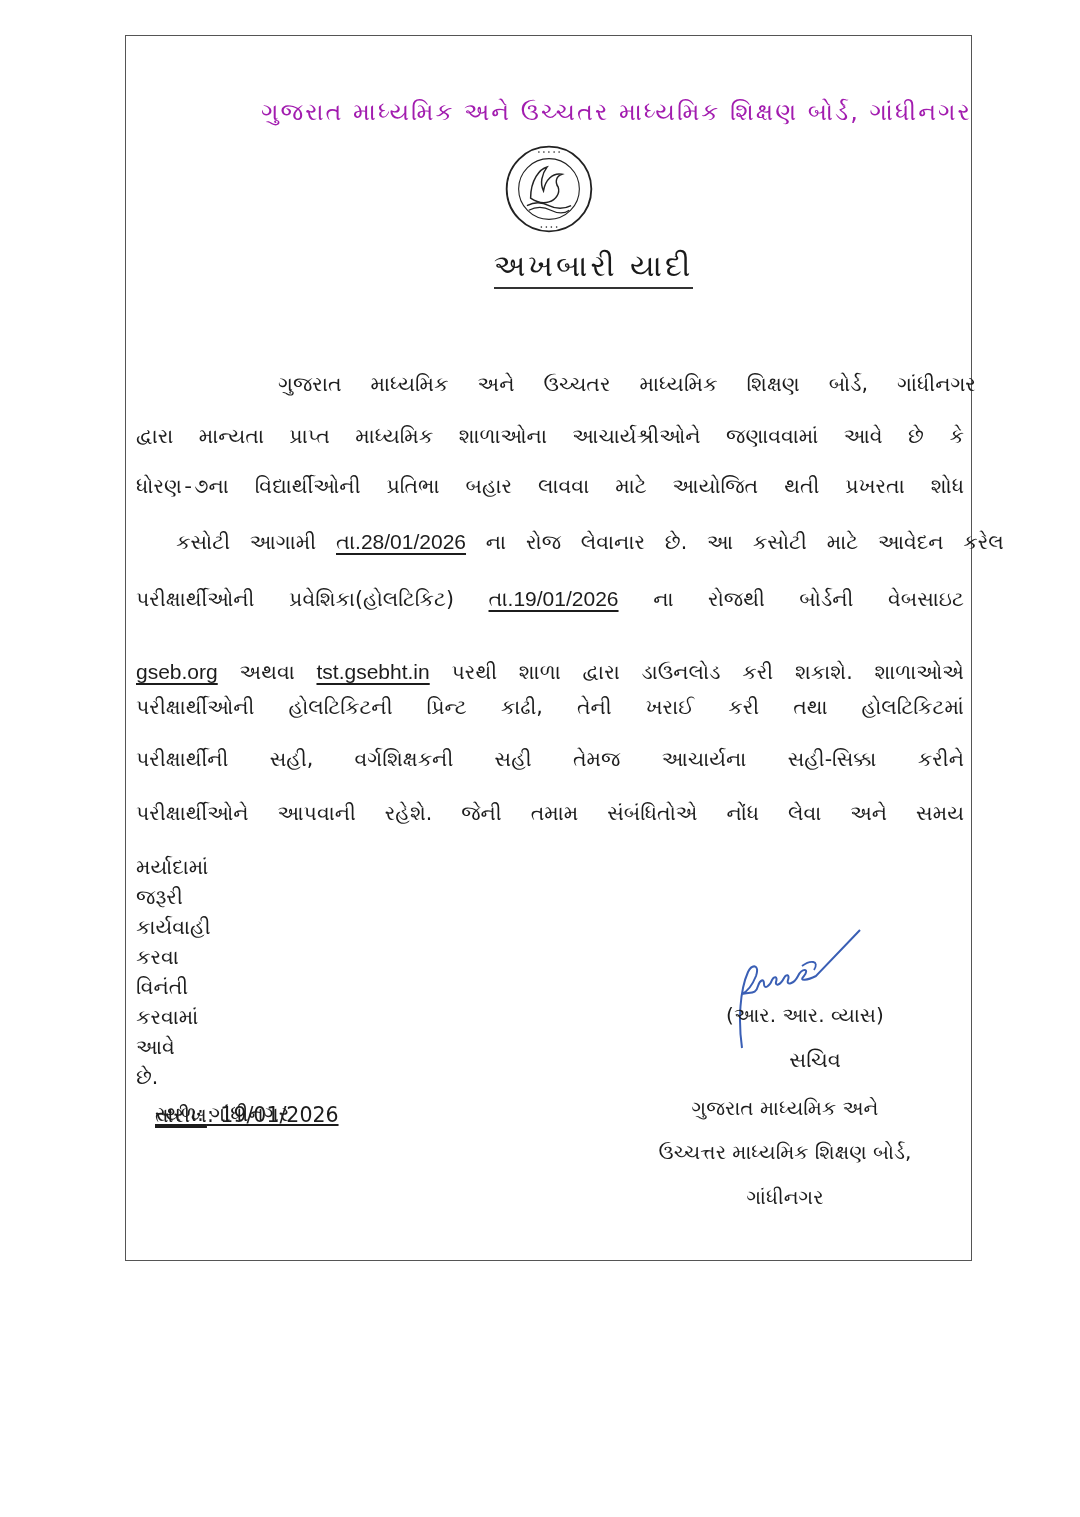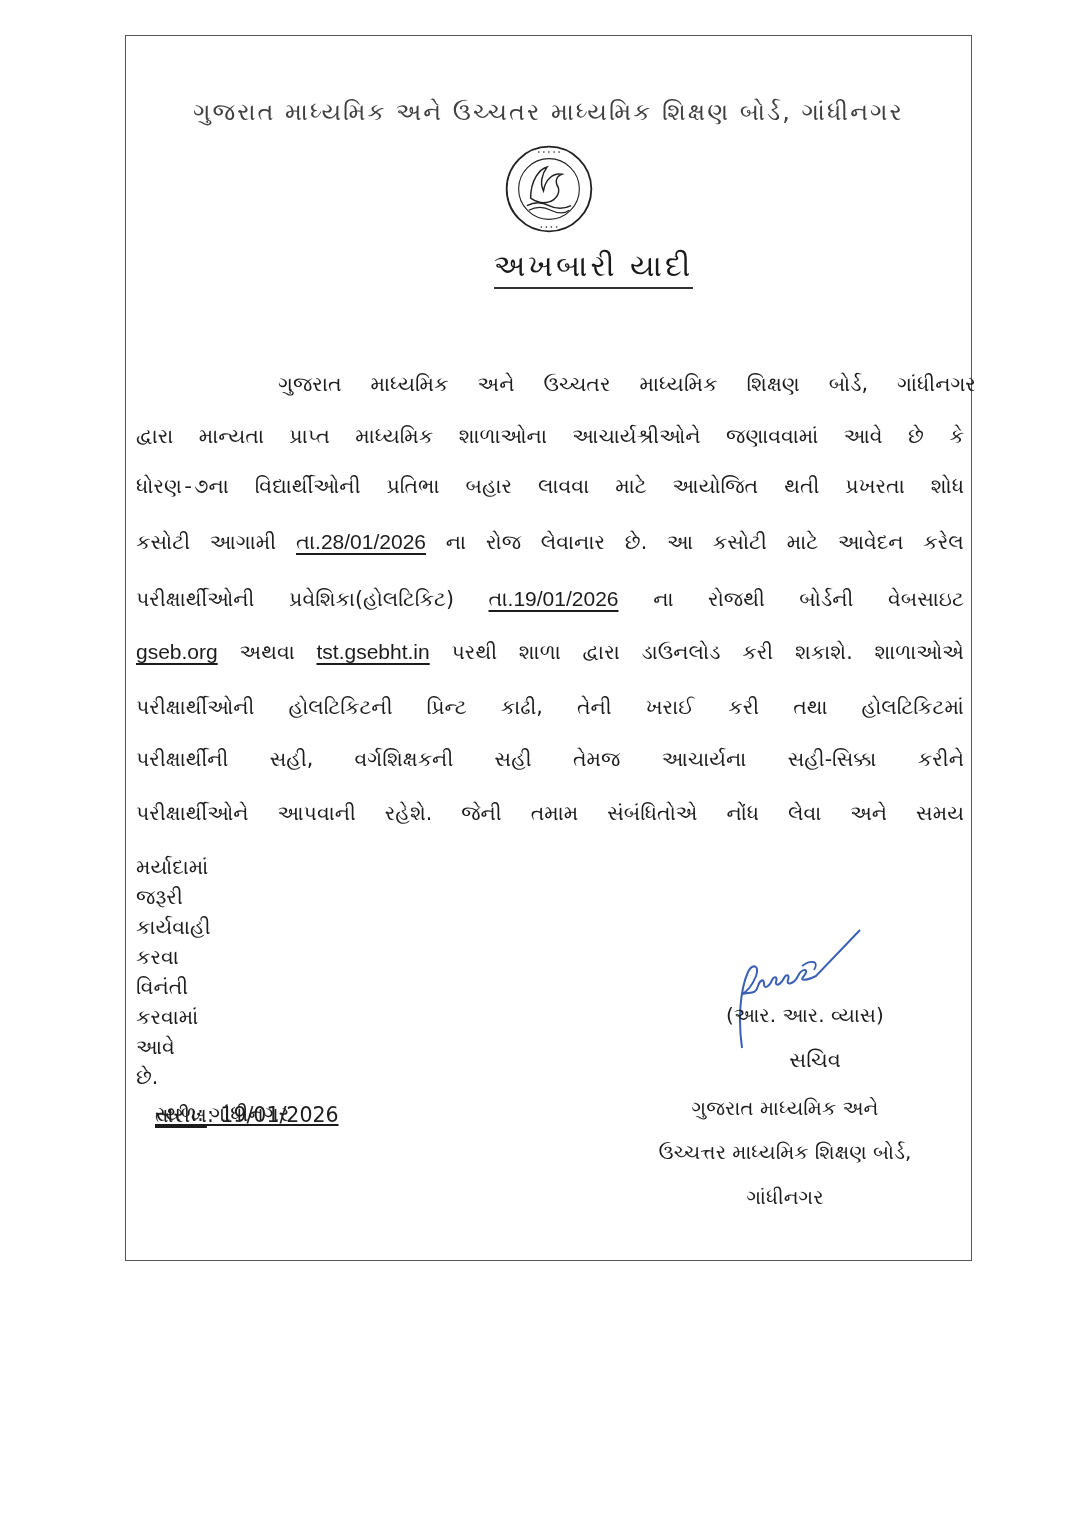--- a/index.html
+++ b/index.html
@@ -22,24 +22,24 @@
       width: 847px;
       height: 1226px;
       border: 1.5px solid #555;
       box-sizing: border-box;
     }
     .board-title {
       position: absolute;
       top: 98px;
       left: 125px;
       width: 847px;
-      text-align: center;
+      text-align: right;
       font-size: 24px;
       letter-spacing: 2px;
-      color: #404040;
+      color: #a21caf;
     }
     .logo {
       position: absolute;
       left: 503px;
       top: 143px;
       width: 92px;
       height: 92px;
     }
     .press-title {
       position: absolute;
@@ -143,21 +143,21 @@
   <span>પ્રતિભા</span>
   <span>બહાર</span>
   <span>લાવવા</span>
   <span>માટે</span>
   <span>આયોજિત</span>
   <span>થતી</span>
   <span>પ્રખરતા</span>
   <span>શોધ</span>
 </div>
 
-<div class="body-line" style="top:530px;">
+<div class="body-line" style="top:530px;margin-left:40px;">
   <span>કસોટી</span>
   <span>આગામી</span>
   <span class="u en">તા.28/01/2026</span>
   <span>ના</span>
   <span>રોજ</span>
   <span>લેવાનાર</span>
   <span>છે.</span>
   <span>આ</span>
   <span>કસોટી</span>
   <span>માટે</span>
@@ -168,21 +168,21 @@
 <div class="body-line" style="top:587px;">
   <span>પરીક્ષાર્થીઓની</span>
   <span>પ્રવેશિકા(હોલટિકિટ)</span>
   <span class="u en">તા.19/01/2026</span>
   <span>ના</span>
   <span>રોજથી</span>
   <span>બોર્ડની</span>
   <span>વેબસાઇટ</span>
 </div>
 
-<div class="body-line" style="top:640px;">
+<div class="body-line" style="top:660px;">
   <span class="u en">gseb.org</span>
   <span>અથવા</span>
   <span class="u en">tst.gsebht.in</span>
   <span>પરથી</span>
   <span>શાળા</span>
   <span>દ્વારા</span>
   <span>ડાઉનલોડ</span>
   <span>કરી</span>
   <span>શકાશે.</span>
   <span>શાળાઓએ</span>

